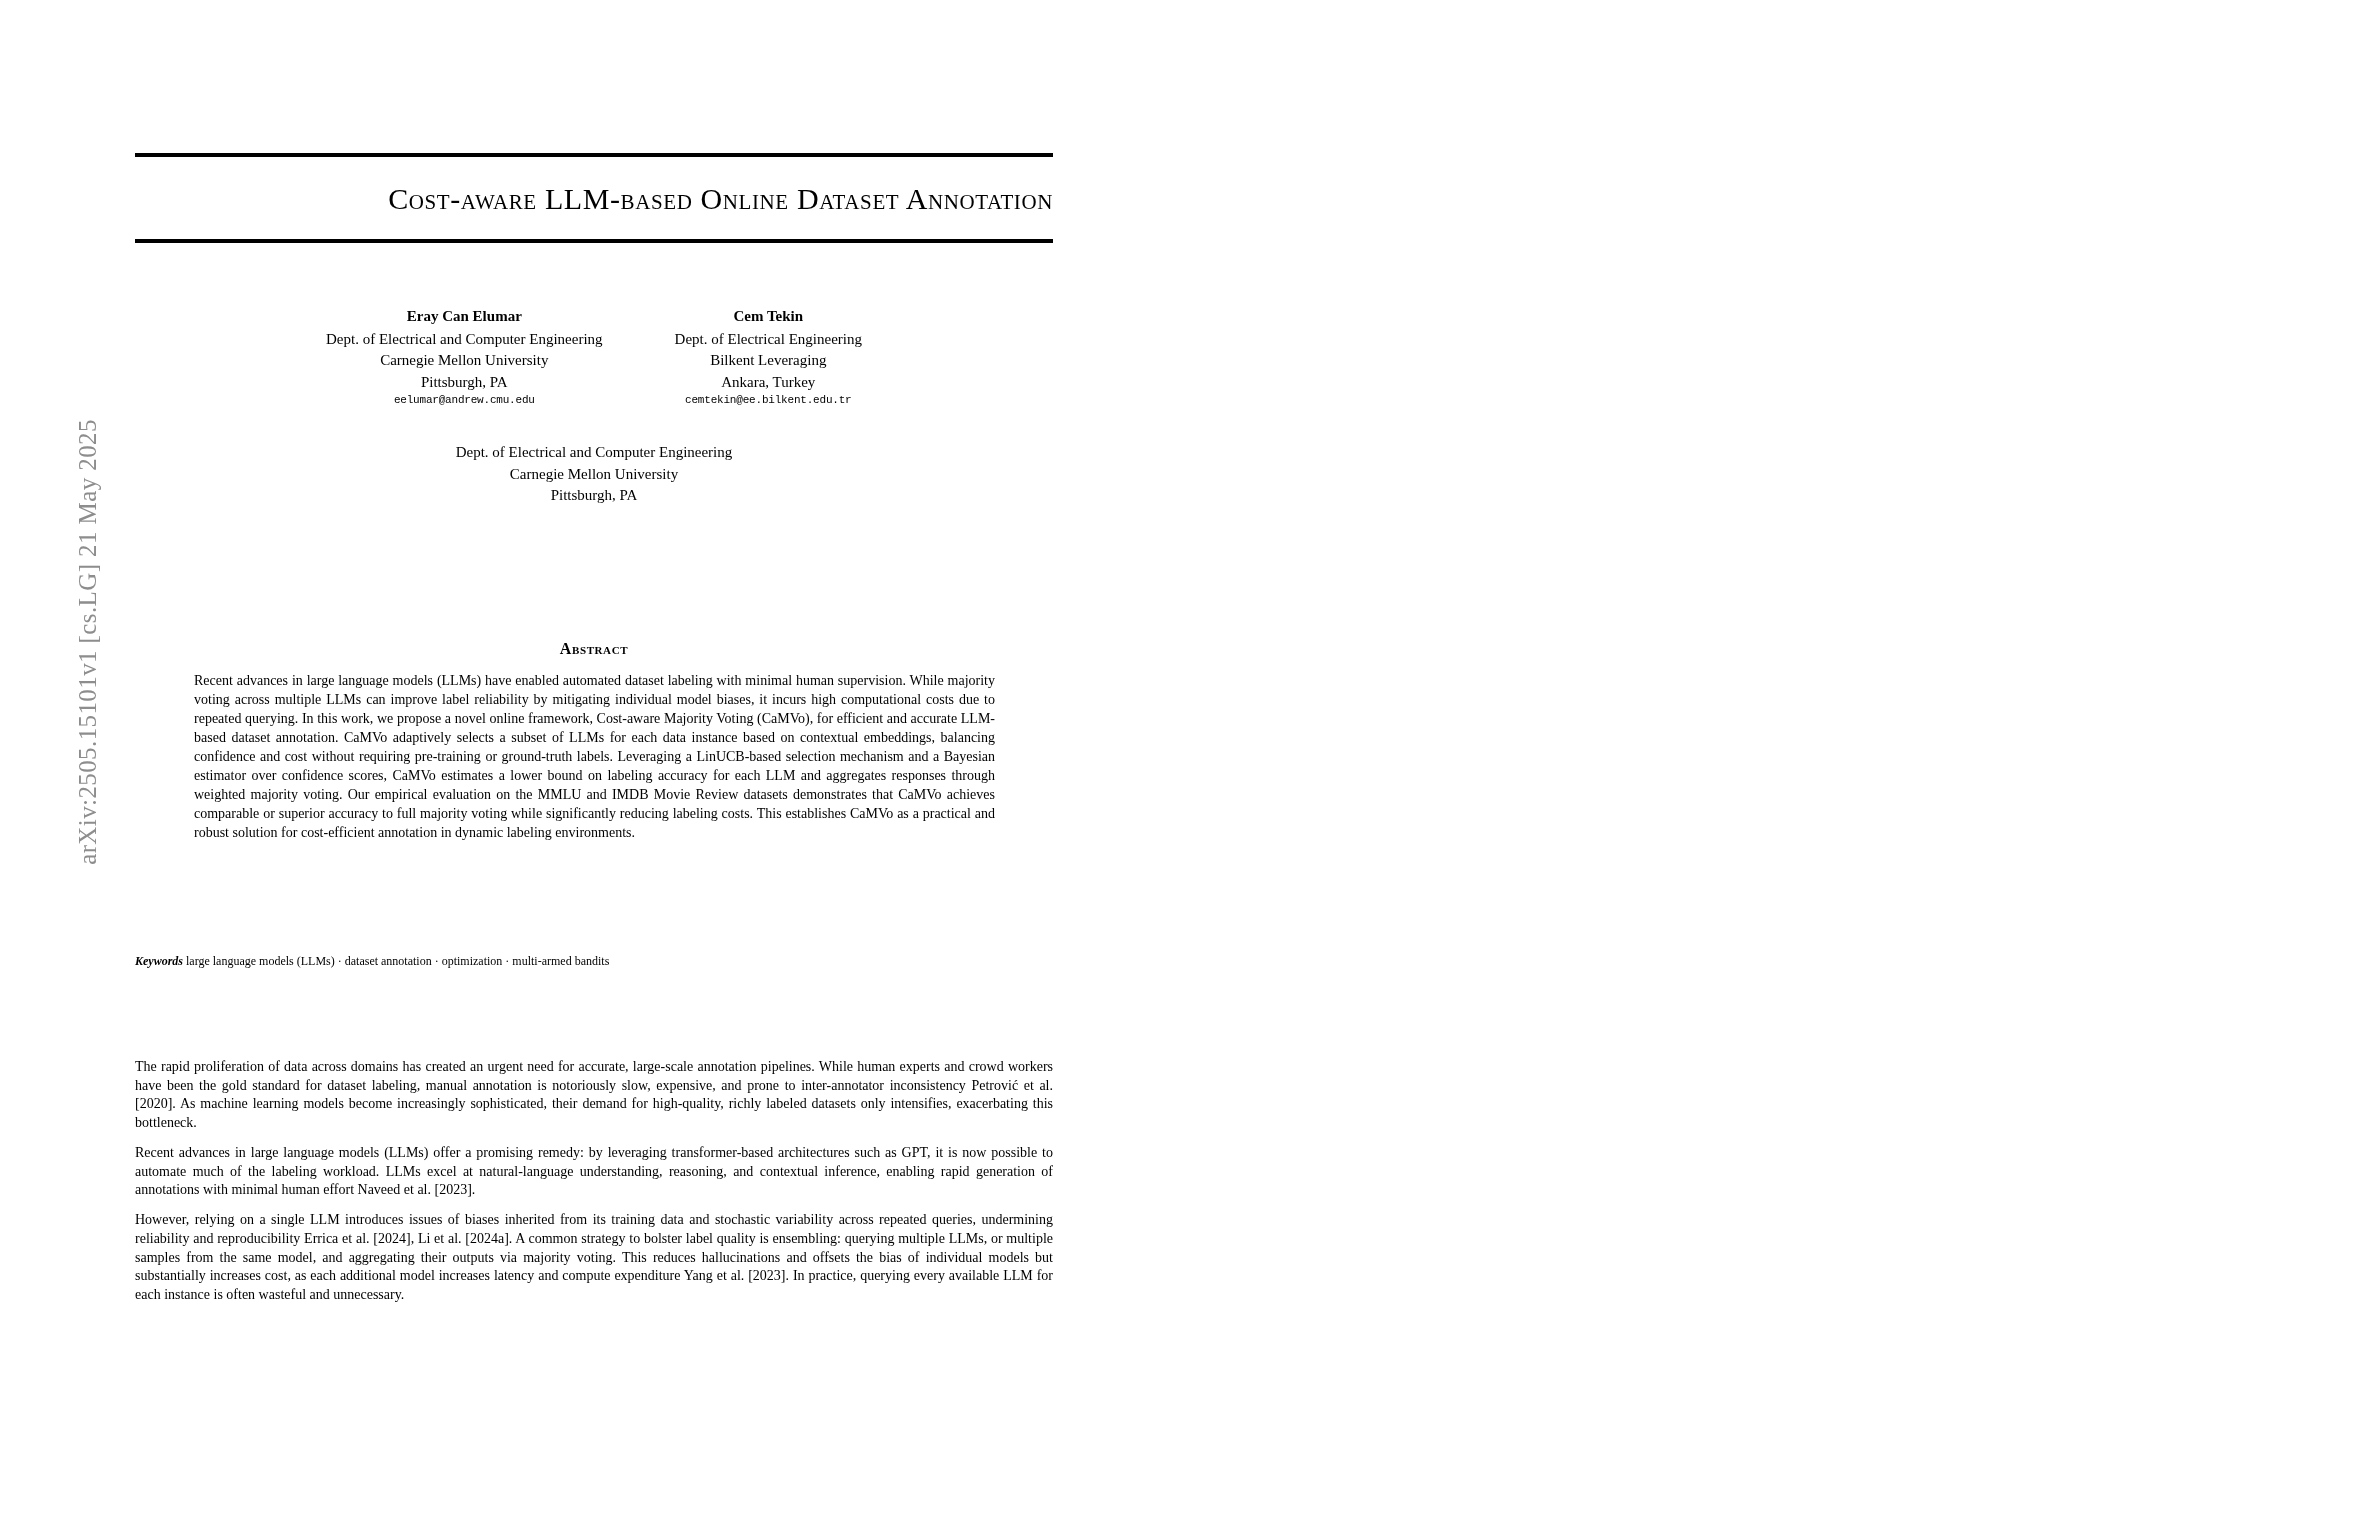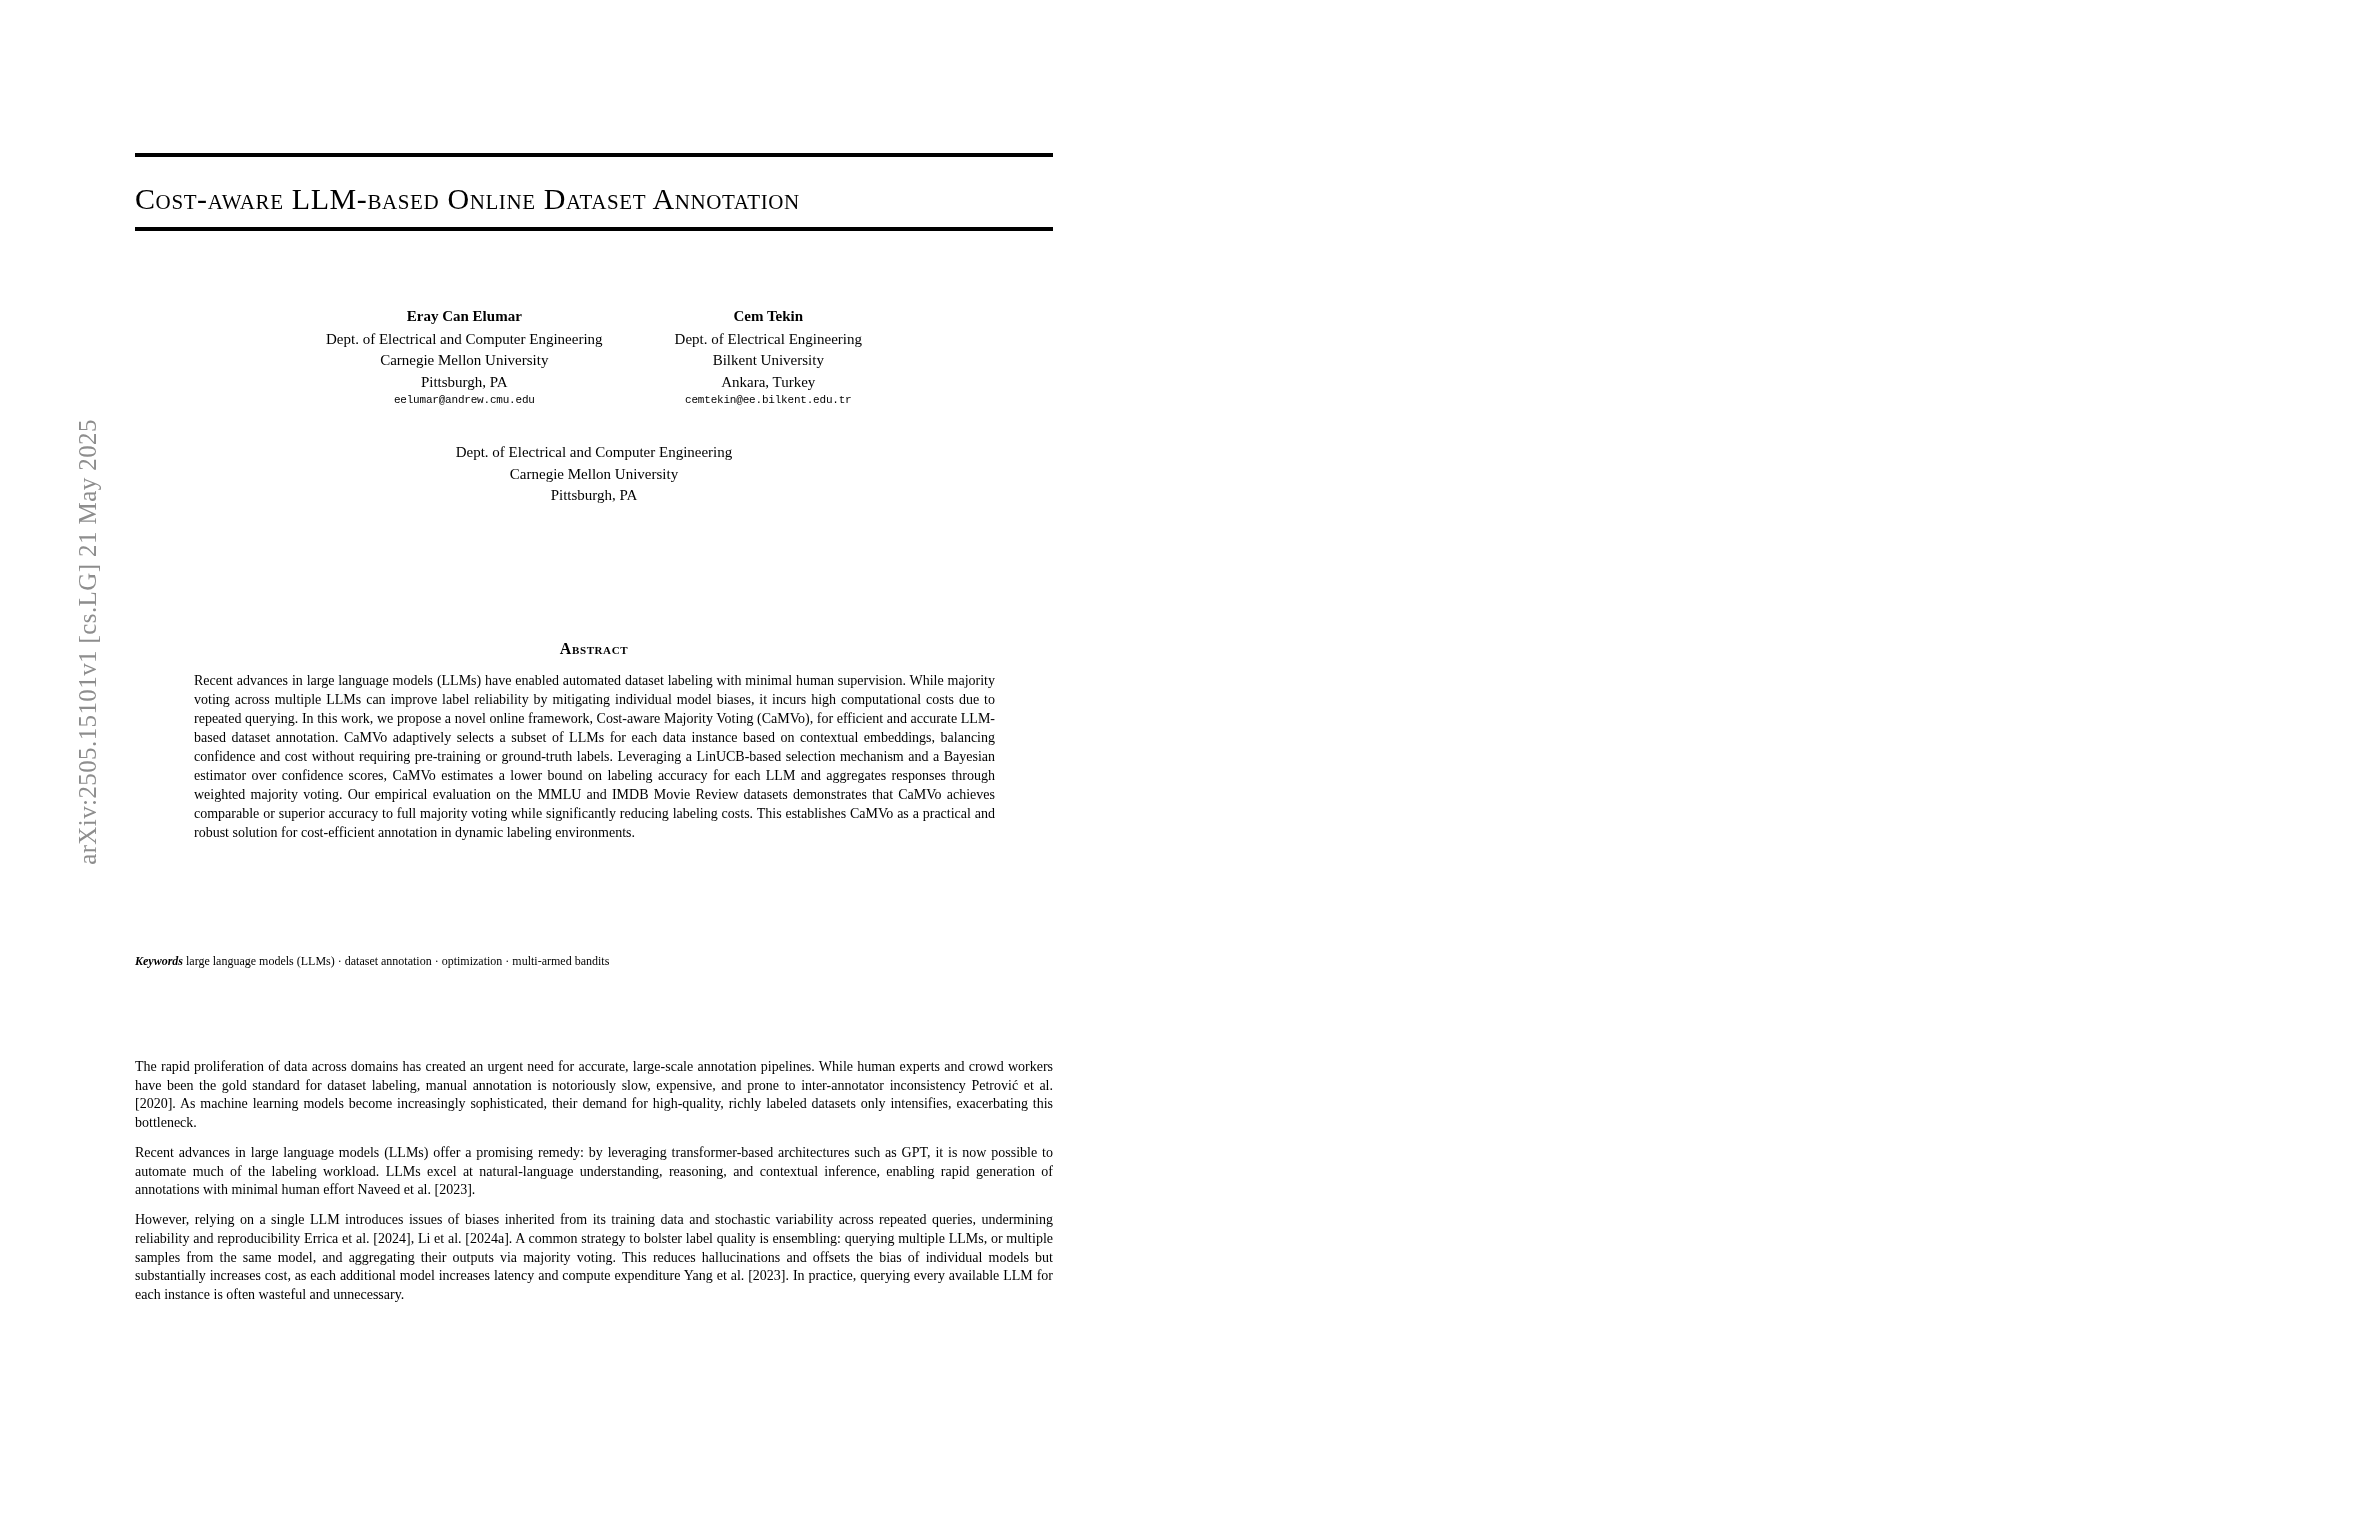--- a/index.html
+++ b/index.html
@@ -31,25 +31,25 @@
     text-align:justify;
     text-justify:inter-word;
     hyphens:none;
   }
   p { margin:0 0 11.6px 0; }
 
   
   #title-block { position:absolute; left:135px; top:153px; width:918px; }
   .rule { height:3.9px; background:#000; width:100%; }
   #paper-title {
-    text-align:left;
+    text-align:right;
     font-size:30px;
     font-variant:small-caps;
     letter-spacing:0.6px;
-    padding:24px 0 11px 0;
+    padding:24px 0 23px 0;
     line-height:1.18;
   }
 
   
   #authors-row {
     position:absolute; left:135px; top:306px; width:918px;
     display:flex; justify-content:center; gap:72px;
   }
   .author { text-align:center; font-size:15px; line-height:1.44; }
   .author-name { font-weight:bold; font-size:15px; margin-bottom:1px; }
@@ -100,21 +100,21 @@
     <div class="author">
       <div class="author-name">Eray Can Elumar</div>
       <div>Dept. of Electrical and Computer Engineering</div>
       <div>Carnegie Mellon University</div>
       <div>Pittsburgh, PA</div>
       <div class="author-email">eelumar@andrew.cmu.edu</div>
     </div>
     <div class="author">
       <div class="author-name">Cem Tekin</div>
       <div>Dept. of Electrical Engineering</div>
-      <div>Bilkent University</div>
+      <div>Bilkent Leveraging</div>
       <div>Ankara, Turkey</div>
       <div class="author-email">cemtekin@ee.bilkent.edu.tr</div>
     </div>
   </div>
 
   <div id="author-third" class="author">
     <div>Dept. of Electrical and Computer Engineering</div>
     <div>Carnegie Mellon University</div>
     <div>Pittsburgh, PA</div>
   </div>

